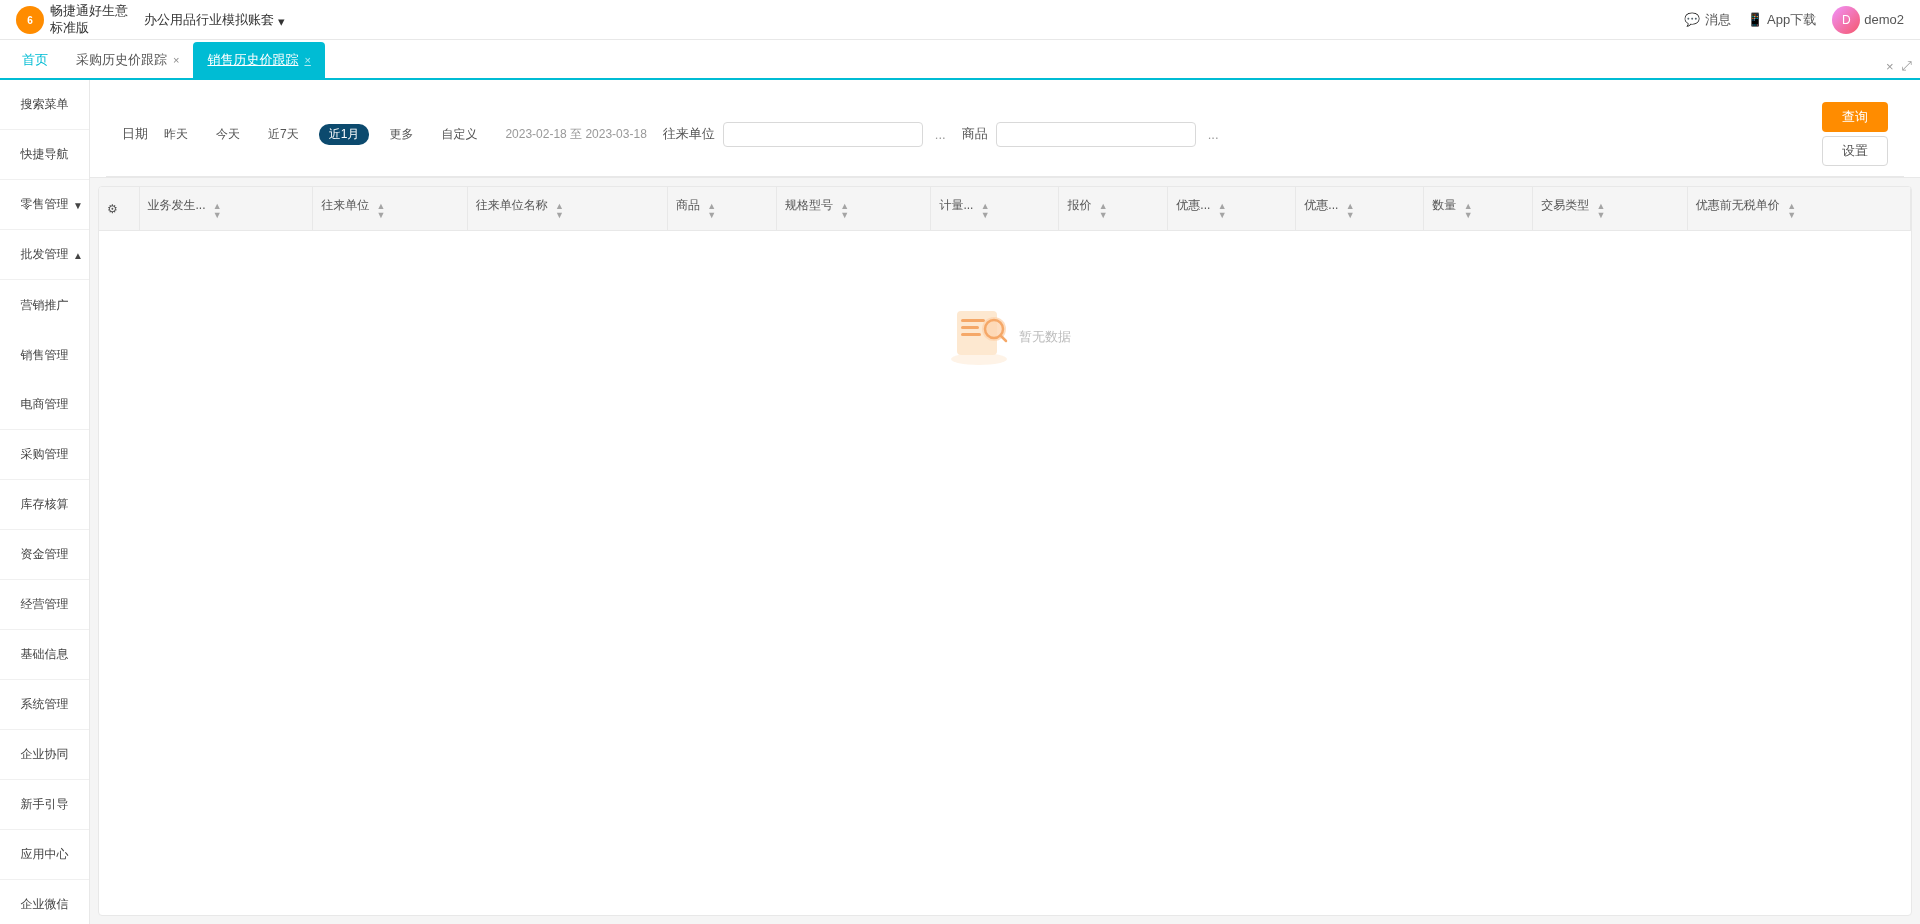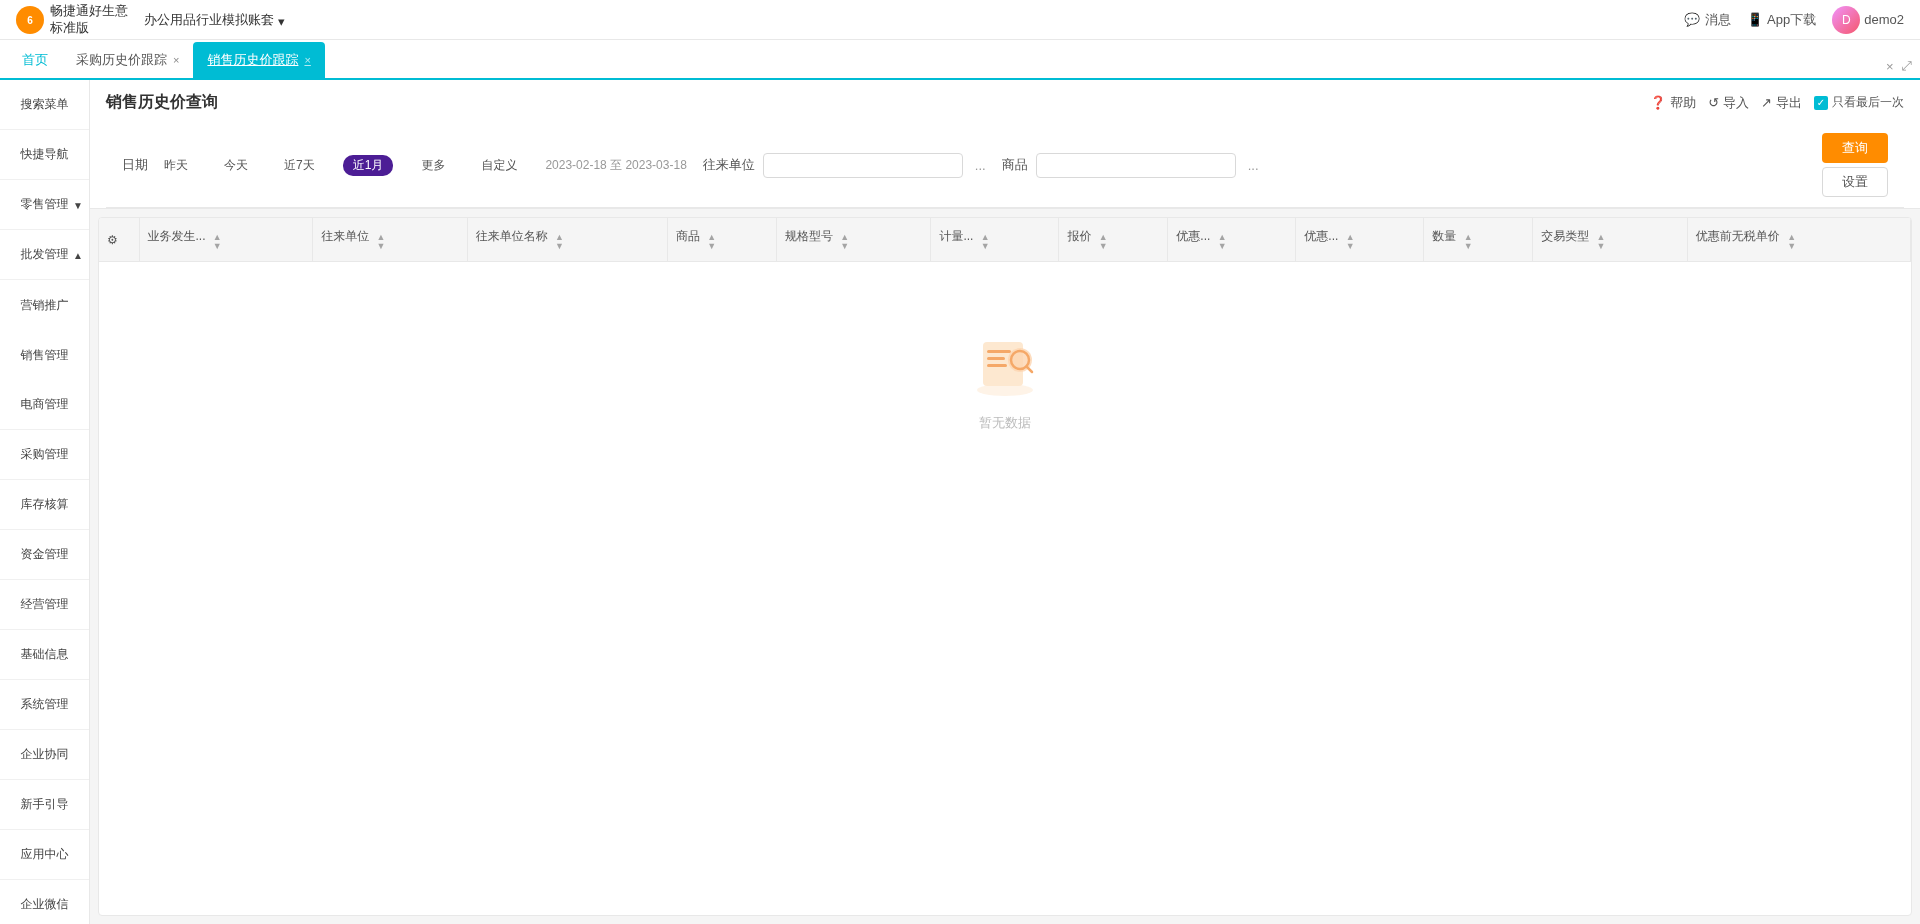--- a/index.html
+++ b/index.html
@@ -221,33 +221,33 @@
       gap: 8px;
     }
     .filter-label {
       color: #555;
       font-size: 13px;
       white-space: nowrap;
     }
     .date-buttons {
       display: flex;
       align-items: flex-start;
-      gap: 20px;
+      gap: 12px;
     }
     .date-btn {
       padding: 2px 8px;
       border: none;
       background: none;
       cursor: pointer;
       font-size: 12px;
       color: #555;
       border-radius: 3px;
     }
     .date-btn.active {
-      background: #4c1d95;
+      background: #0c4a6e;
       color: #fff;
       border-radius: 10px;
       padding: 2px 10px;
     }
     .date-range-text {
       font-size: 12px;
       color: #999;
       margin-left: 4px;
     }
     .filter-input {
@@ -343,21 +343,21 @@
       flex-direction: column;
       margin-left: 4px;
       opacity: 0.5;
       font-size: 9px;
       line-height: 1;
     }
 
     
     .empty-state {
       display: flex;
-      flex-direction: column;
+      flex-direction: row;
       align-items: center;
       justify-content: center;
       padding: 60px 0;
     }
     .empty-icon {
       width: 80px;
       height: 80px;
       margin-bottom: 12px;
       position: relative;
     }
@@ -484,41 +484,20 @@
     </div>
     <div class="sidebar-item">
       <span>企业微信</span>
     </div>
 
   </div>
 
   <div class="content">
 
     <div class="page-header">
-      <div class="page-title-row">
-        <div class="page-title">销售历史价查询</div>
-        <div class="page-actions">
-          <div class="page-action-item">
-            <span>❓</span>
-            <span>帮助</span>
-          </div>
-          <div class="page-action-item">
-            <span>↺</span>
-            <span>导入</span>
-          </div>
-          <div class="page-action-item">
-            <span>↗</span>
-            <span>导出</span>
-          </div>
-          <div class="only-latest-checkbox">
-            <div class="checkbox-checked">✓</div>
-            <span>只看最后一次</span>
-          </div>
-        </div>
-      </div>
 
       <div class="filter-area">
         <div class="filter-group">
           <span class="filter-label">日期</span>
           <div class="date-buttons">
             <button class="date-btn">昨天</button>
             <button class="date-btn">今天</button>
             <button class="date-btn">近7天</button>
             <button class="date-btn active">近1月</button>
             <button class="date-btn">更多</button>

